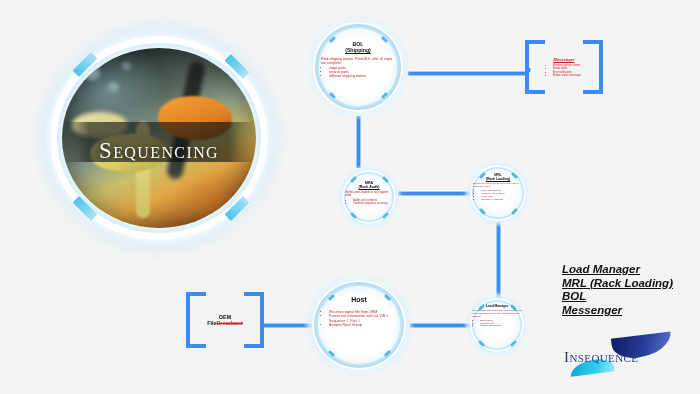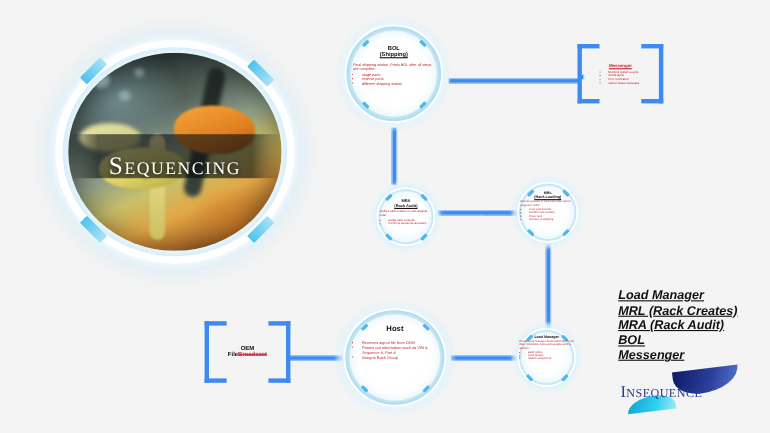--- a/index.html
+++ b/index.html
@@ -364,22 +364,21 @@
     <div class="bl"></div>
     <div class="br"></div>
     <div class="bcontent">
       <div class="btitle"><span>OEM File</span><span class="red">Broadcast</span></div>
     </div>
   </div>
 
   <div id="legend">
     <ul>
       <li>Load Manager</li>
-      <li>MRL (Rack Creates)</li>
-      <li>MRA (Rack Audit)</li>
+      <li>MRL (Rack Loading)</li>
       <li>BOL</li>
       <li>Messenger</li>
     </ul>
   </div>
 
   <div id="logo">
     <div id="logo-sw-top"></div>
     <div id="logo-sw-bot"></div>
     <div id="logo-text">Insequence</div>
   </div>

